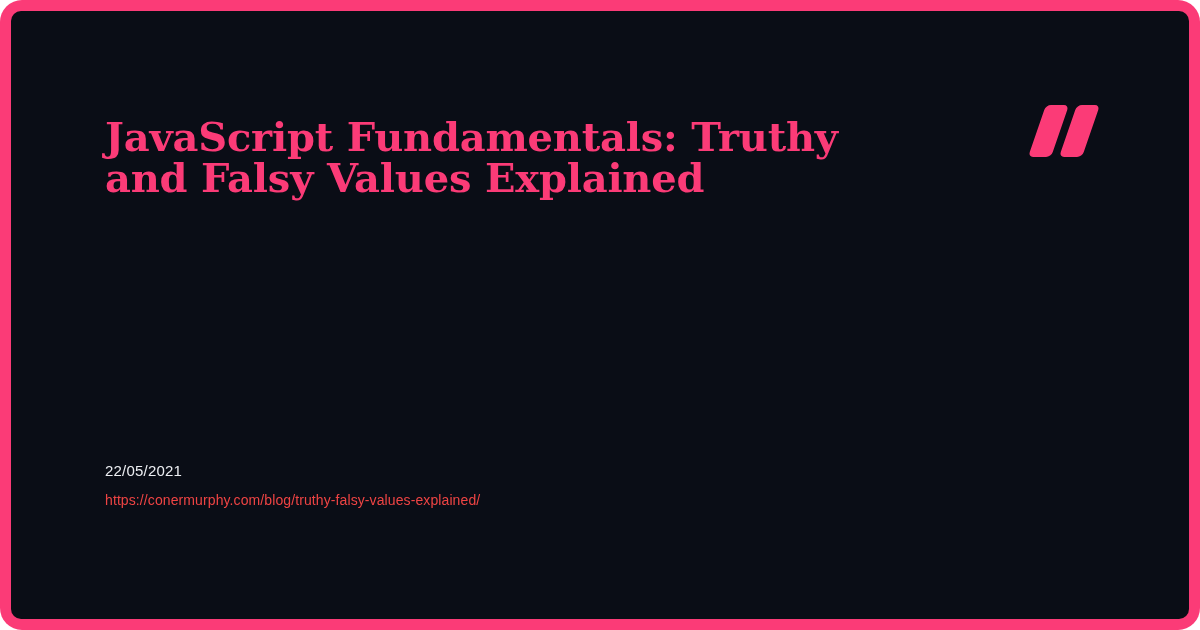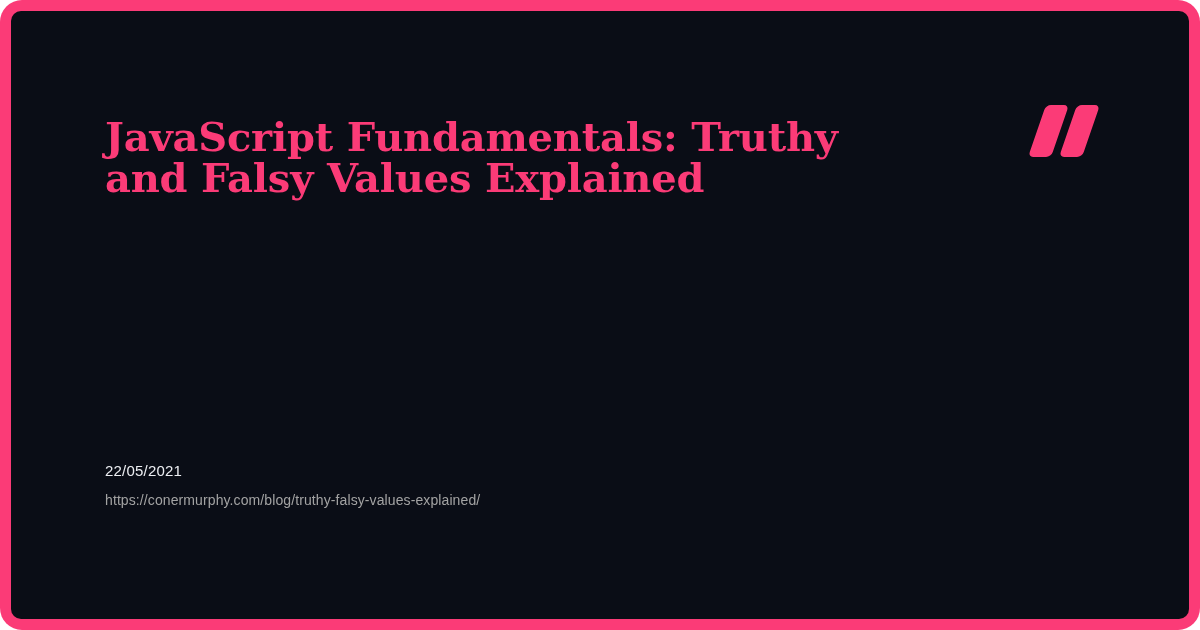--- a/index.html
+++ b/index.html
@@ -81,21 +81,21 @@
   }
   .meta-date {
     color: #eceef2;
     font-size: 15px;
     line-height: 20px;
     letter-spacing: 0.2px;
     margin-bottom: 10px;
     margin-top: 20px;
   }
   .meta-url {
-    color: #a3a3a3;
+    color: #ef4444;
     font-size: 14px;
     line-height: 19px;
     letter-spacing: 0.1px;
   }
 </style>
 </head>
 <body>
 
 <div class="og-card">
   <div class="panel">

